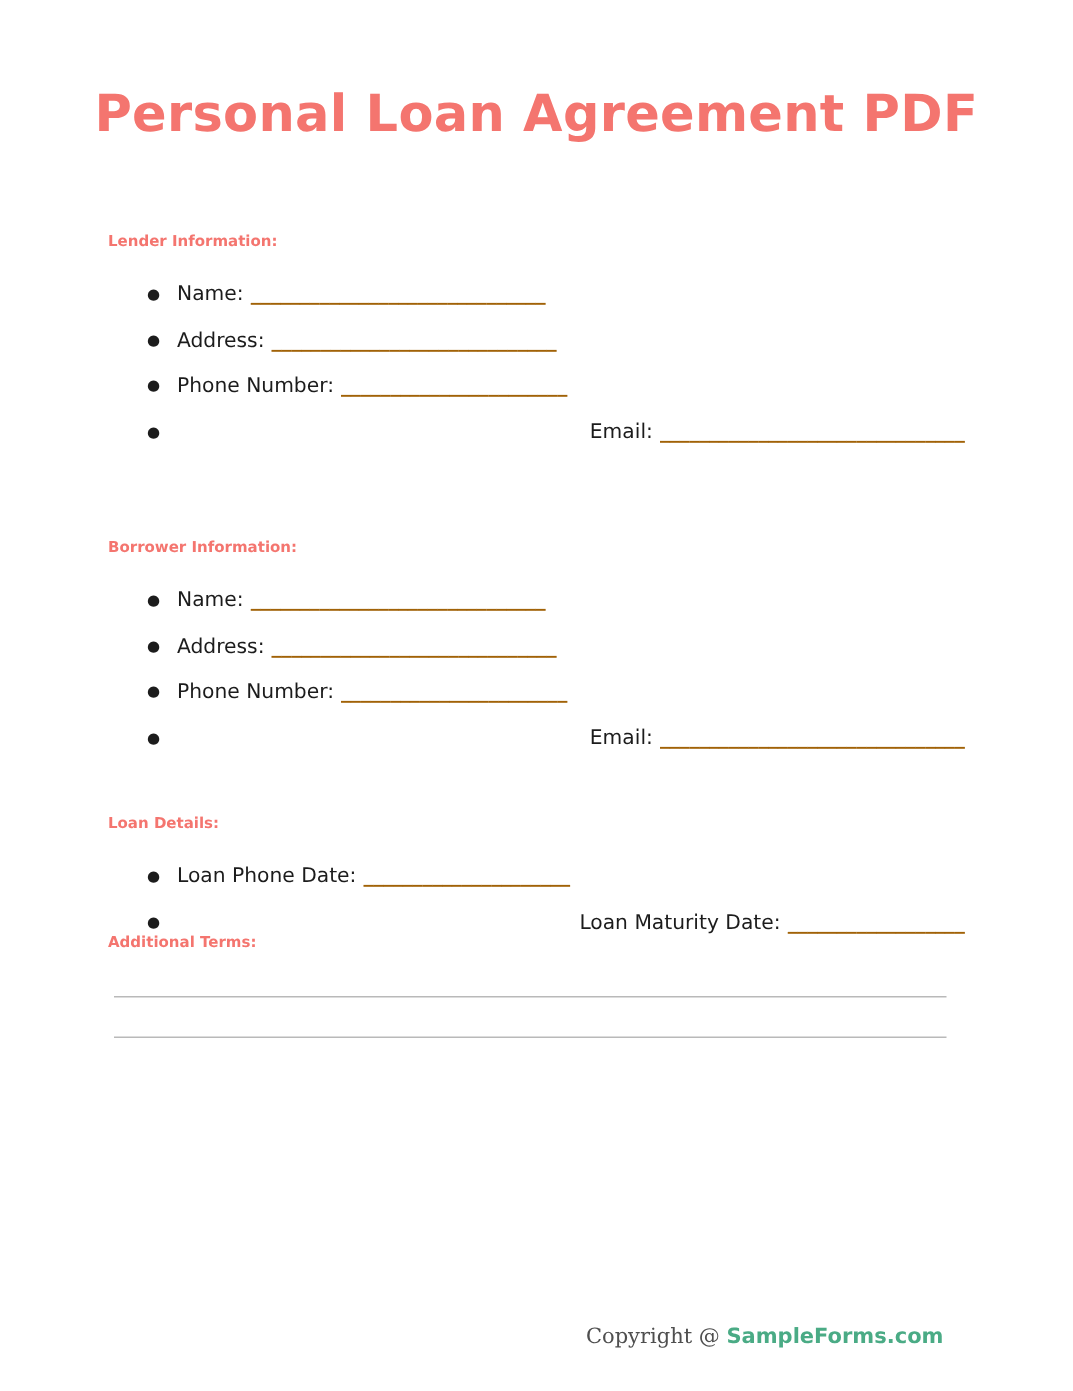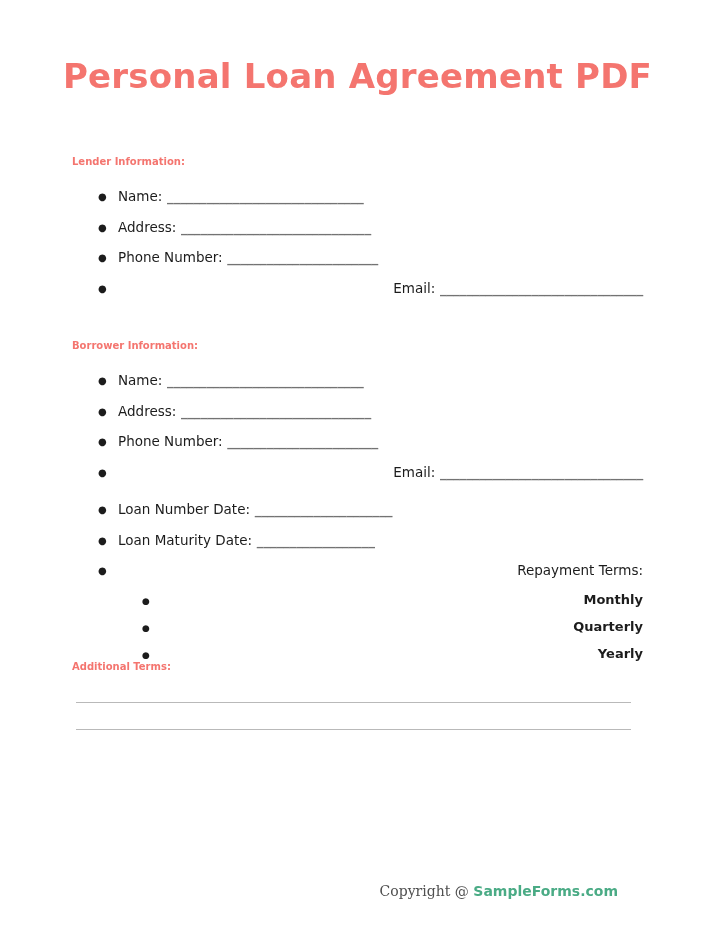--- a/index.html
+++ b/index.html
@@ -36,21 +36,21 @@
     padding: 0 72px 0 72px;
     box-sizing: border-box;
   }
   .section-heading {
     color: #f4756f;
     font-size: 10px;
     font-weight: bold;
     margin: 0;
   }
   .sec-lender { margin-top: 60px; }
-  .sec-borrower { margin-top: 44px; }
+  .sec-borrower { margin-top: 64px; }
   .sec-loan { margin-top: 44px; }
   .sec-additional { }
 
   ul.field-list {
     list-style: none;
     margin: 0;
     padding: 0;
     margin-top: 22px;
   }
   ul.field-list li {
@@ -72,21 +72,21 @@
     font-size: 10px;
     line-height: 16px;
     color: #1c1c1c;
   }
   .field-label {
     font-weight: normal;
     color: #1c1c1c;
   }
   .field-blank {
     font-weight: bold;
-    color: #737373;
+    color: #a16207;
     letter-spacing: -0.2px;
   }
   ul.sub-list {
     list-style: none;
     margin: 14px 0 0 0;
     padding: 0;
   }
   ul.sub-list li {
     position: relative;
     padding-left: 44px;
@@ -110,21 +110,21 @@
   }
   .rule {
     border: 0;
     border-top: 1px solid #b9b9b9;
     margin: 0 0 26px 4px;
     width: 555px;
   }
   .rule:last-child { margin-bottom: 0; }
   .footer {
     position: absolute;
-    right: 97px;
+    right: 86px;
     bottom: 28px;
     font-size: 14px;
     color: #4f4f4f;
     font-family: "DejaVu Serif", serif;
   }
   .footer .brand {
     color: #4aab85;
     font-weight: bold;
     font-family: "DejaVu Sans", sans-serif;
     font-size: 14px;
@@ -172,42 +172,29 @@
       <li>
         <span class="field-label">Phone Number:</span>
         <span class="field-blank">_______________________</span>
       </li>
       <li>
         <span class="field-label">Email:</span>
         <span class="field-blank">_______________________________</span>
       </li>
     </ul>
 
+    <div class="section-heading sec-loan">Loan Details:</div>
     <ul class="field-list">
       <li>
-        <span class="field-label">Loan Number Date:</span>
+        <span class="field-label">Loan Phone Date:</span>
         <span class="field-blank">_____________________</span>
       </li>
       <li>
         <span class="field-label">Loan Maturity Date:</span>
         <span class="field-blank">__________________</span>
-      </li>
-      <li>
-        <span class="field-label">Repayment Terms:</span>
-        <ul class="sub-list">
-          <li>
-            <span>Monthly</span>
-          </li>
-          <li>
-            <span>Quarterly</span>
-          </li>
-          <li>
-            <span>Yearly</span>
-          </li>
-        </ul>
       </li>
     </ul>
 
     <div class="section-heading sec-additional">Additional Terms:</div>
     <div class="rule-group">
       <hr class="rule">
       <hr class="rule">
     </div>
 
   </div>

